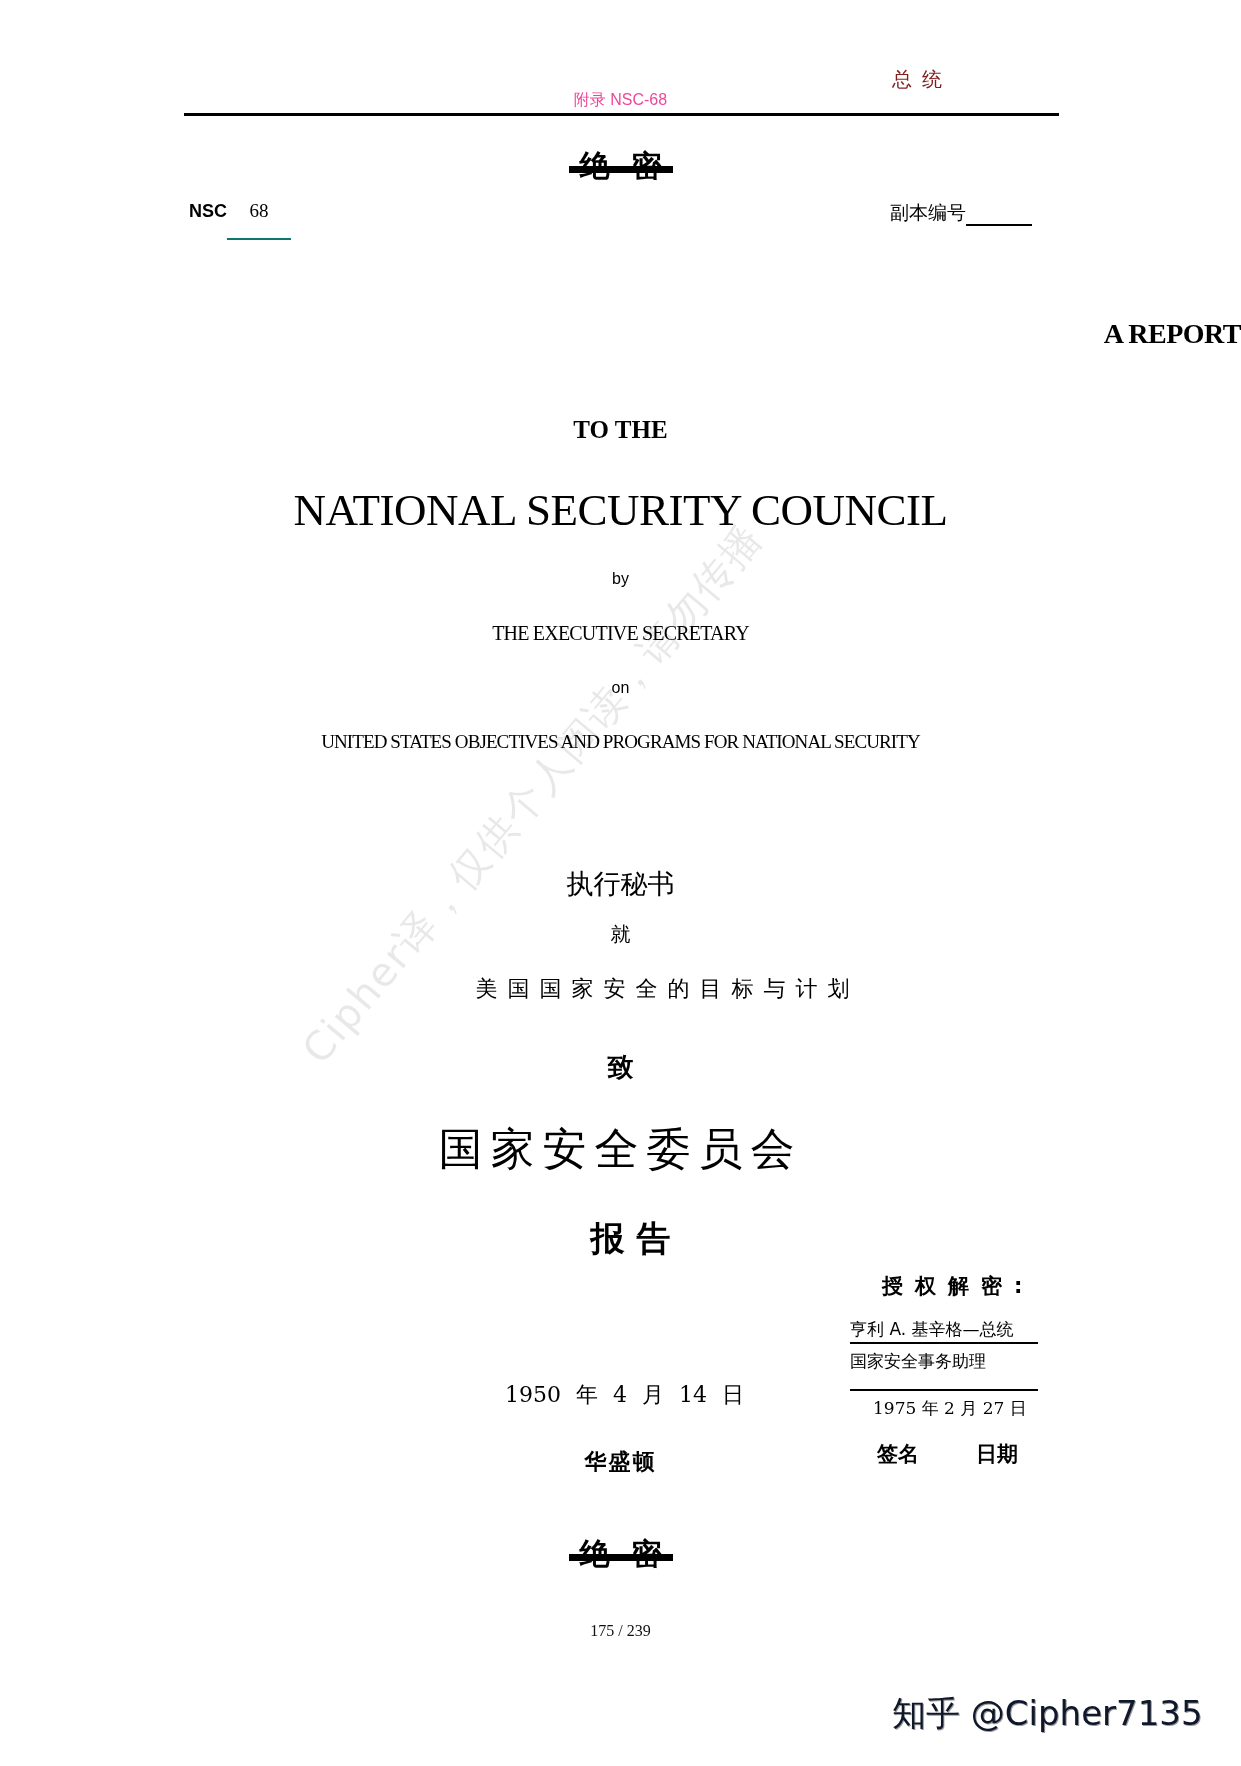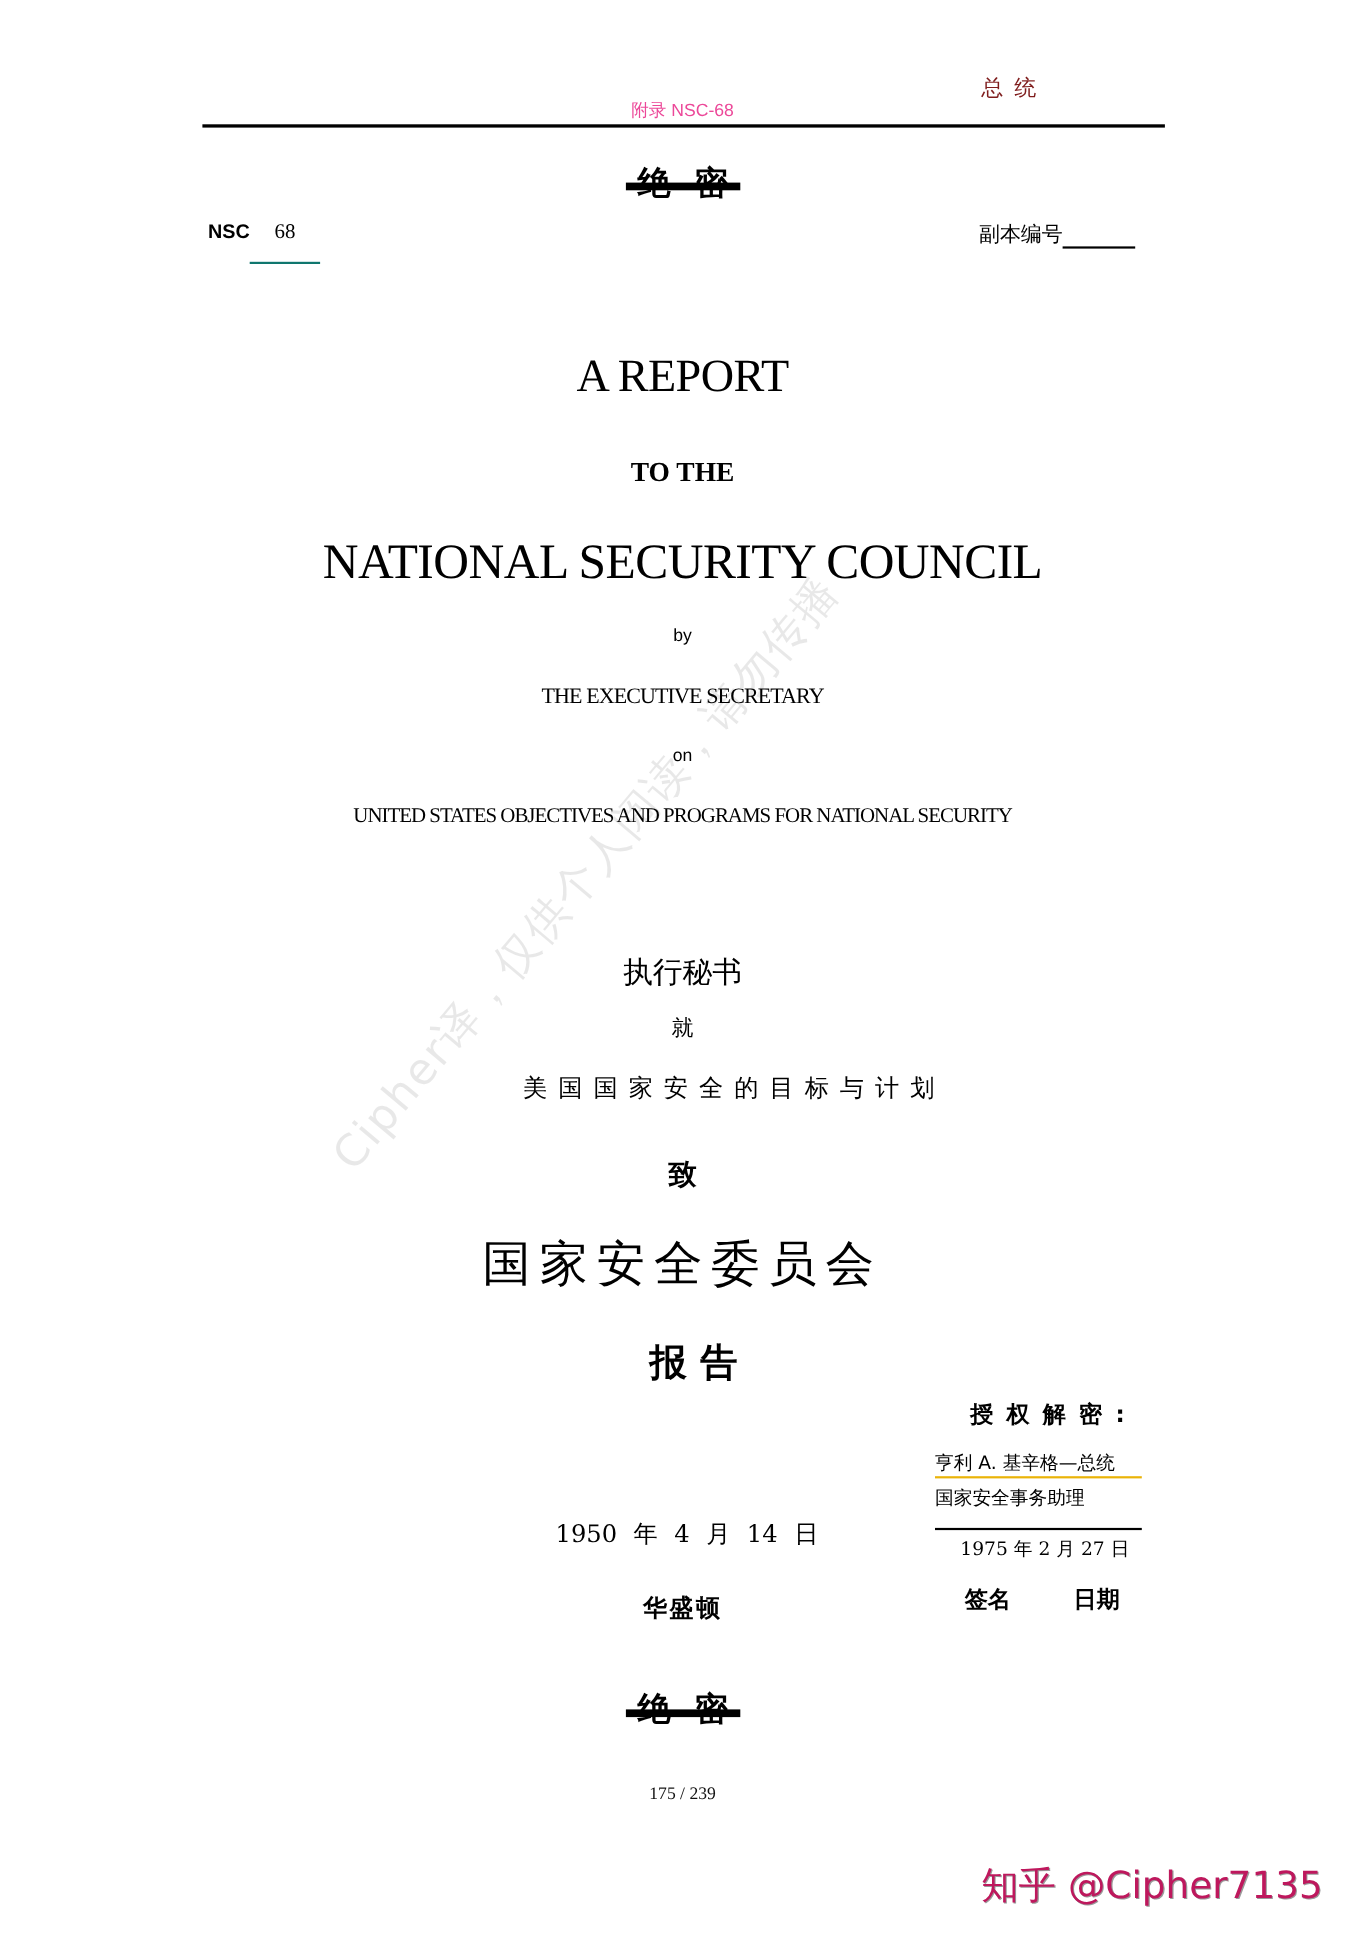--- a/index.html
+++ b/index.html
@@ -18,49 +18,49 @@
   .topsecret .strike { position:absolute; left:50%; top:50%; width:104px; height:7px; margin-left:-52px; margin-top:-1px; background:#000; }
   .topsecret-wrap { position:relative; display:inline-block; padding-left:22px; }
 
   #nsc-line { left:189px; top:200px; font-size:18px; }
   #nsc-line .lbl { font-weight:bold; font-family:"Liberation Sans", sans-serif; }
   #nsc-line .num { display:inline-block; width:64px; border-bottom:2px solid #0f766e; text-align:center; font-family:Liberation Serif, serif; font-size:19px; padding-bottom:16px; }
 
   #copy-line { left:890px; top:200px; font-size:19px; }
   #copy-line .blank { display:inline-block; width:66px; border-bottom:2px solid #000; height:20px; vertical-align:bottom; }
 
-  #title-report { top:318px; font-size:42px; font-weight:normal; letter-spacing:-0.5px; }
+  #title-report { top:318px; font-size:28px; font-weight:bold; letter-spacing:-0.5px;text-align:right; }
   #title-tothe { top:416px; font-size:25px; font-weight:bold; }
   #title-nsc { top:484px; font-size:45px; letter-spacing:-0.5px; }
   #title-by { top:570px; font-size:16px; }
   #title-exec { top:622px; font-size:20px; letter-spacing:-0.8px; }
   #title-on { top:679px; font-size:16px; }
   #title-usobj { top:731px; font-size:19px; letter-spacing:-0.9px; }
 
   #cn-exec { top:866px; font-size:27px; }
   #cn-jiu { top:921px; font-size:20px; }
   #cn-usobj { top:974px; font-size:22px; letter-spacing:10px;padding-left:47px; }
   #cn-zhi { top:1050px; font-size:26px; font-weight:bold; }
   #cn-nsc { top:1120px; font-size:44px; letter-spacing:8px; }
   #cn-report { top:1216px; font-size:34px; font-weight:bold; letter-spacing:12px;padding-left:16px; }
 
   #declass-title { left:882px; top:1272px; font-size:21px; letter-spacing:12px; font-weight:bold; }
-  #declass-name { left:850px; top:1318px; font-size:17px; border-bottom:2px solid #eab308; width:188px; padding-bottom:1px; }
+  #declass-name { left:850px; top:1318px; font-size:17px; border-bottom:2px solid #000000; width:188px; padding-bottom:1px; }
   #declass-role { left:850px; top:1350px; font-size:17px; border-bottom:2px solid #000; width:188px; padding-bottom:16px; }
   #declass-date { left:873px; top:1397px; font-size:17px; font-family:"DejaVu Serif", serif; }
   #declass-sign { left:877px; top:1440px; font-size:21px; font-weight:bold; }
   #declass-datelbl { left:976px; top:1440px; font-size:21px; font-weight:bold; }
 
   #report-date { left:505px; top:1380px; font-size:22px; font-family:"DejaVu Serif", serif; word-spacing:8px; }
   #report-place { top:1447px; font-size:22px; font-weight:bold; letter-spacing:2px; }
 
   #page-number { top:1622px; font-size:16px; color:#111; }
 
   #watermark { left:290px; top:1040px; font-size:40px; color:rgba(0,0,0,0.09); transform:rotate(-50deg); transform-origin:0 0; letter-spacing:2px; }
-  #zhihu-mark { left:892px; top:1691px; font-size:34px; color:#be185d; text-shadow:1px 1px 0 #9a9a9a; }
+  #zhihu-mark { left:892px; top:1691px; font-size:34px; color:#0f172a; text-shadow:1px 1px 0 #9a9a9a; }
 </style>
 </head>
 <body>
 
 <div class="abs cjk" id="president-mark">总统</div>
 <div class="abs center sans" id="header-label">附录   NSC-68</div>
 <div class="abs" id="header-rule"></div>
 
 <div class="abs center" style="top:146px;">
   <span class="topsecret-wrap topsecret cjk">

